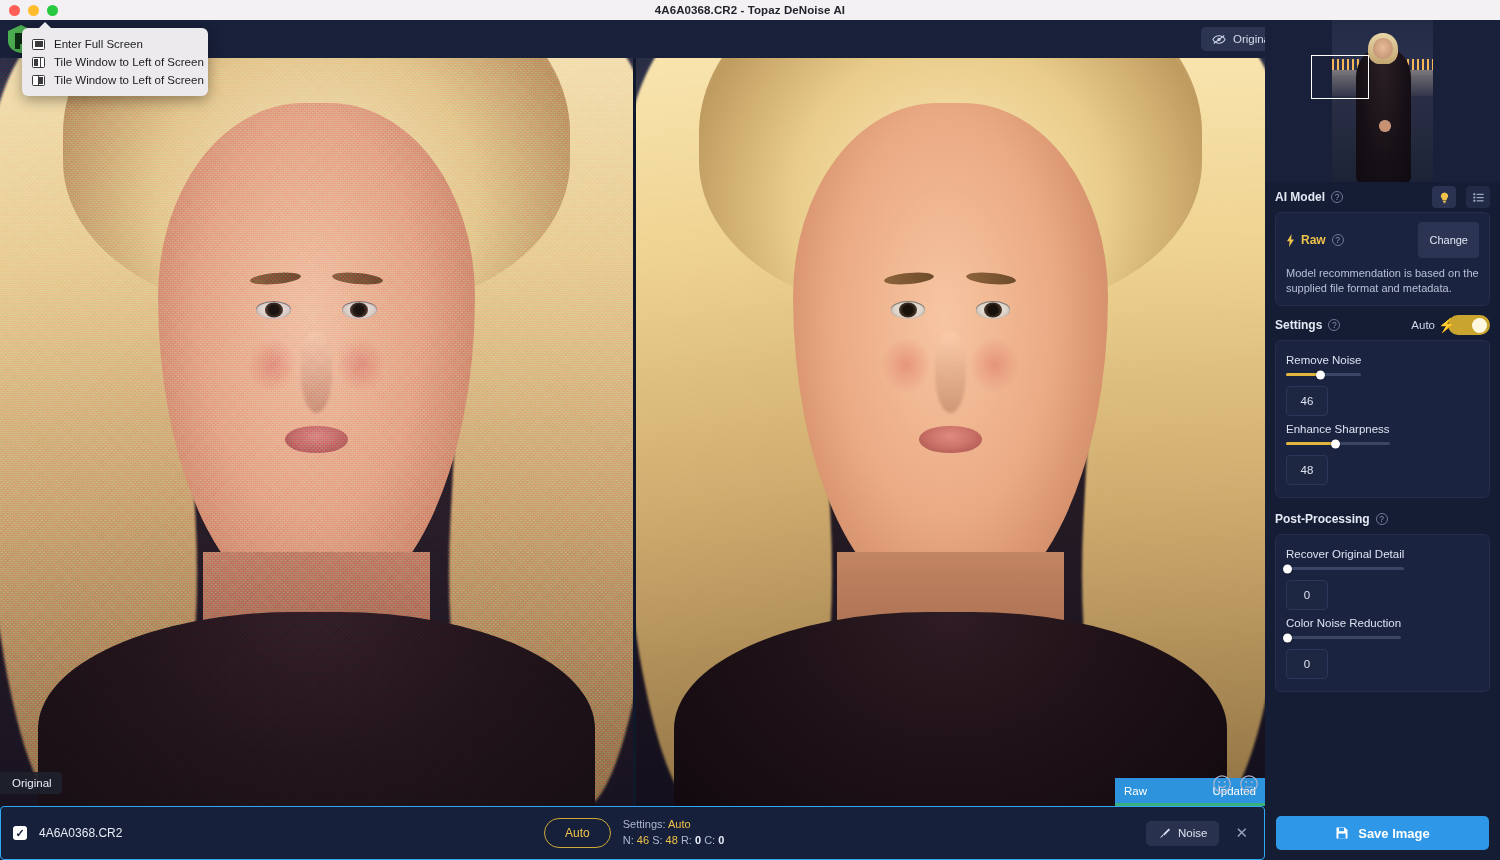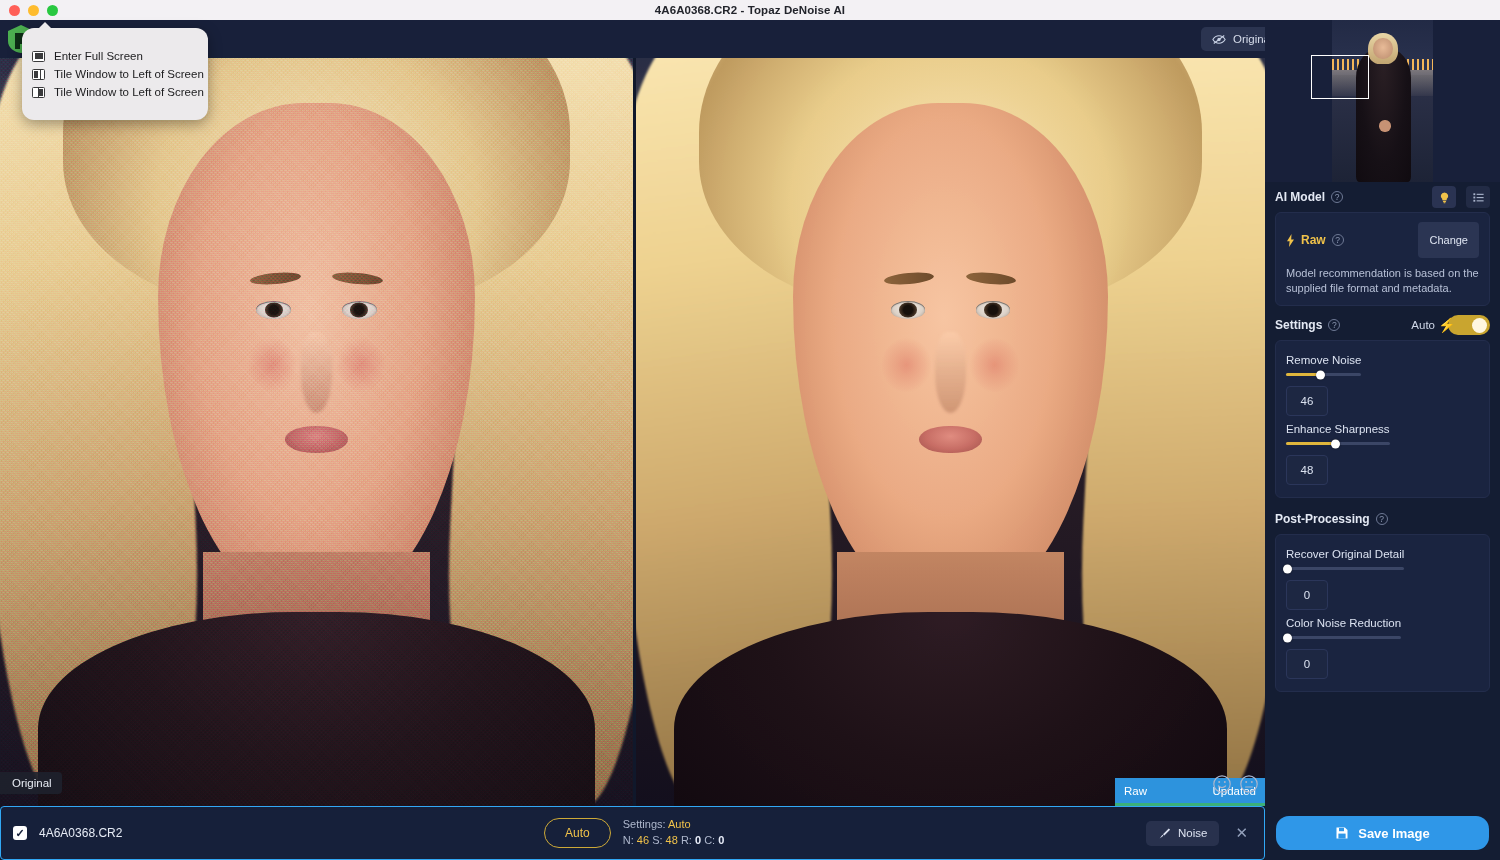--- a/index.html
+++ b/index.html
@@ -22,23 +22,23 @@
   .tl.amber { background:#febc2e; }
   .tl.green { background:#28c840; }
   .title-text {
     width:100%; text-align:center; font-size:11.5px; font-weight:bold; color:#22242b;
     letter-spacing:.1px;
   }
 
   
   .winmenu {
     position:absolute; left:22px; top:28px; width:186px;
-    background:#eceaec; border-radius:12px;
+    background:#eceaec; border-radius:6px;
     box-shadow:0 4px 14px rgba(0,0,0,.35);
-    padding:19px 0; z-index:60;
+    padding:7px 0; z-index:60;
   }
   .winmenu::before{
     content:""; position:absolute; top:-6px; left:16px;
     border-left:7px solid transparent; border-right:7px solid transparent;
     border-bottom:7px solid #eceaec;
   }
   .wmi { display:flex; align-items:center; gap:9px; padding:3px 10px; height:18px; cursor:default; }
   .wmi-label { font-size:11.5px; color:#1c1c1e; white-space:nowrap; }
   .wmi-icon { width:13px; height:11px; border:1.4px solid #3a3a3c; border-radius:1.5px; flex:0 0 auto; position:relative; background:#fff; }
   .wmi-icon.full::after { content:""; position:absolute; inset:1.5px; background:#3a3a3c; }
@@ -224,21 +224,21 @@
     color:#f0c24a; font-size:12px; cursor:pointer; }
   .sum { font-size:11px; line-height:1.45; color:#aeb7cc; }
   .sum .k { color:#f0c24a; }
   .sum .w { color:#e9eefa; font-weight:bold; }
   .mask-btn { display:flex; align-items:center; gap:7px; padding:6px 12px; background:#28314d;
     border-radius:5px; color:#dde3f1; font-size:11.5px; cursor:pointer; }
   .xbtn { color:#93a0bb; font-size:15px; cursor:pointer; padding:0 4px; }
 
   .savebar { position:absolute; left:1265px; top:806px; width:235px; height:54px; background:#141d33;
     display:flex; align-items:center; justify-content:center; }
-  .save-btn { width:213px; height:34px; background:#2f97e8; border-radius:13px; color:#fff;
+  .save-btn { width:213px; height:34px; background:#2f97e8; border-radius:5px; color:#fff;
     font-size:13px; font-weight:bold; display:flex; align-items:center; justify-content:center;
     gap:9px; cursor:pointer; }
   .facebtns { position:absolute; right:6px; bottom:12px; display:flex; gap:7px; z-index:8; }
   .facebtn { width:20px; height:20px; cursor:pointer; }
 </style>
 </head>
 <body>
 
 <div id="app">
 

